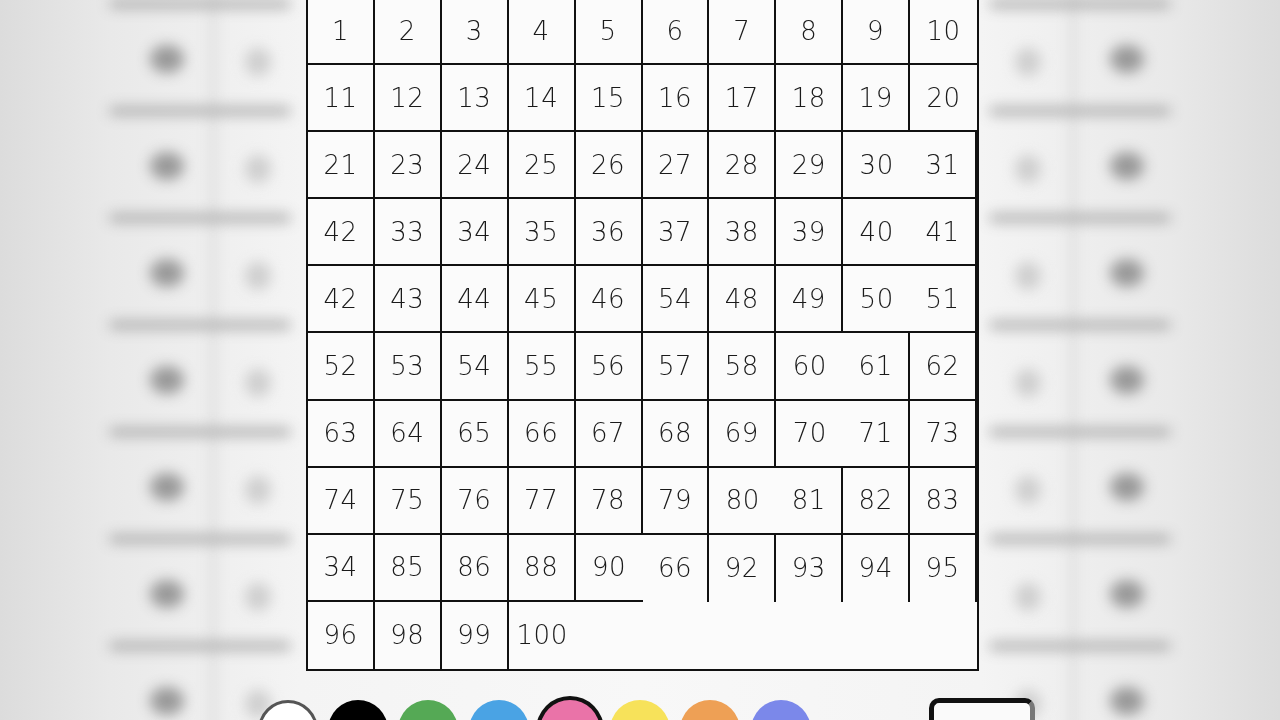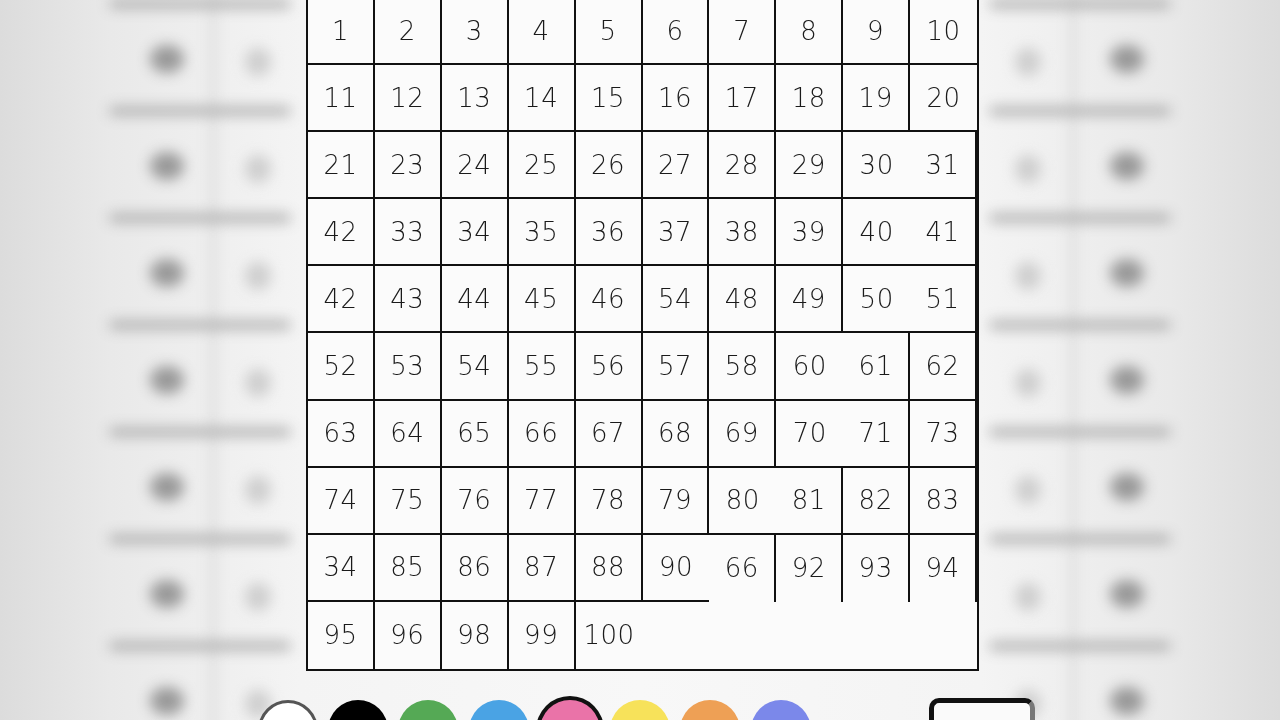--- a/index.html
+++ b/index.html
@@ -180,21 +180,20 @@
     <div class="cell">77</div>
     <div class="cell">78</div>
     <div class="cell">79</div>
     <div class="cell lastcol">80</div>
     <div class="cell">81</div>
     <div class="cell">82</div>
     <div class="cell">83</div>
     <div class="cell">34</div>
     <div class="cell">85</div>
     <div class="cell">86</div>
-    <div class="cell">87</div>
     <div class="cell">88</div>
     <div class="cell lastcol">90</div>
     <div class="cell lastrow">66</div>
     <div class="cell lastrow">92</div>
     <div class="cell lastrow">93</div>
     <div class="cell lastrow">94</div>
     <div class="cell lastrow">95</div>
     <div class="cell lastrow">96</div>
     <div class="cell lastrow">98</div>
     <div class="cell lastrow">99</div>

